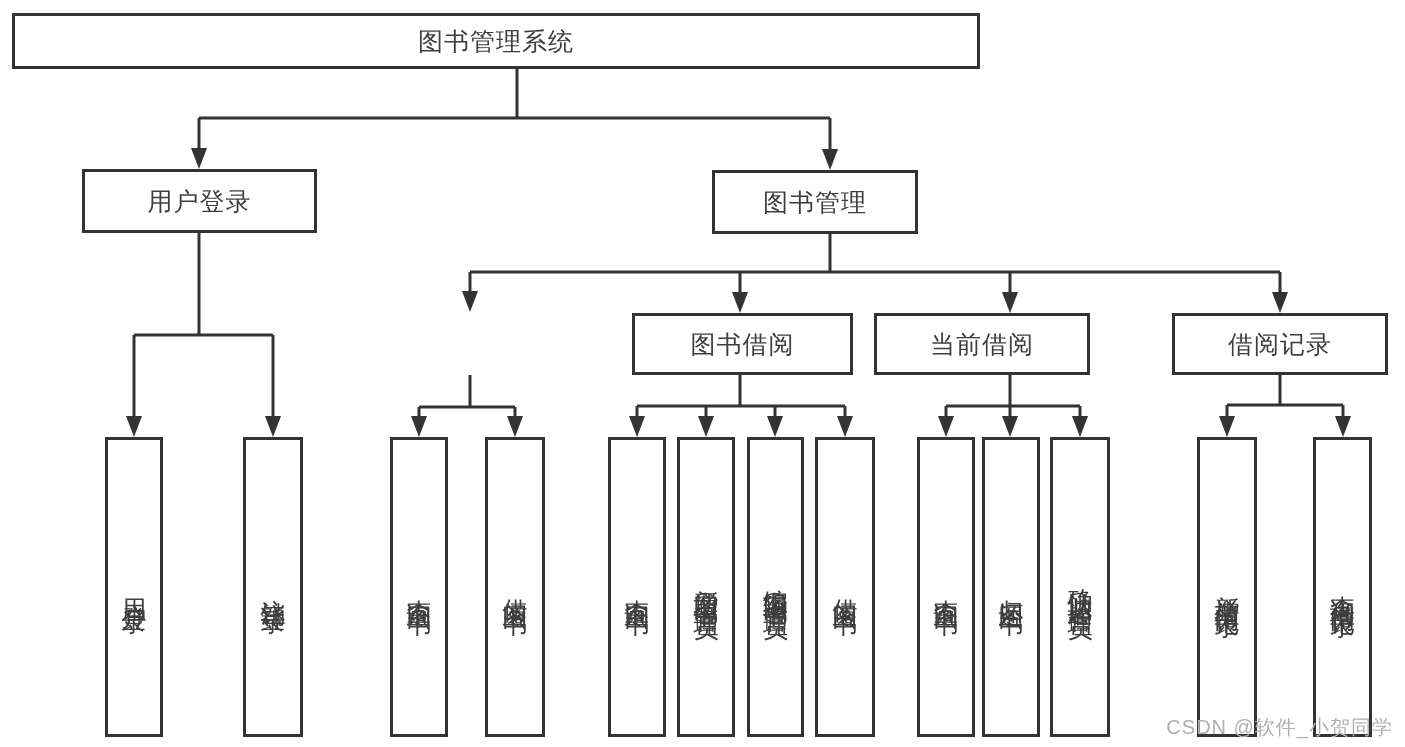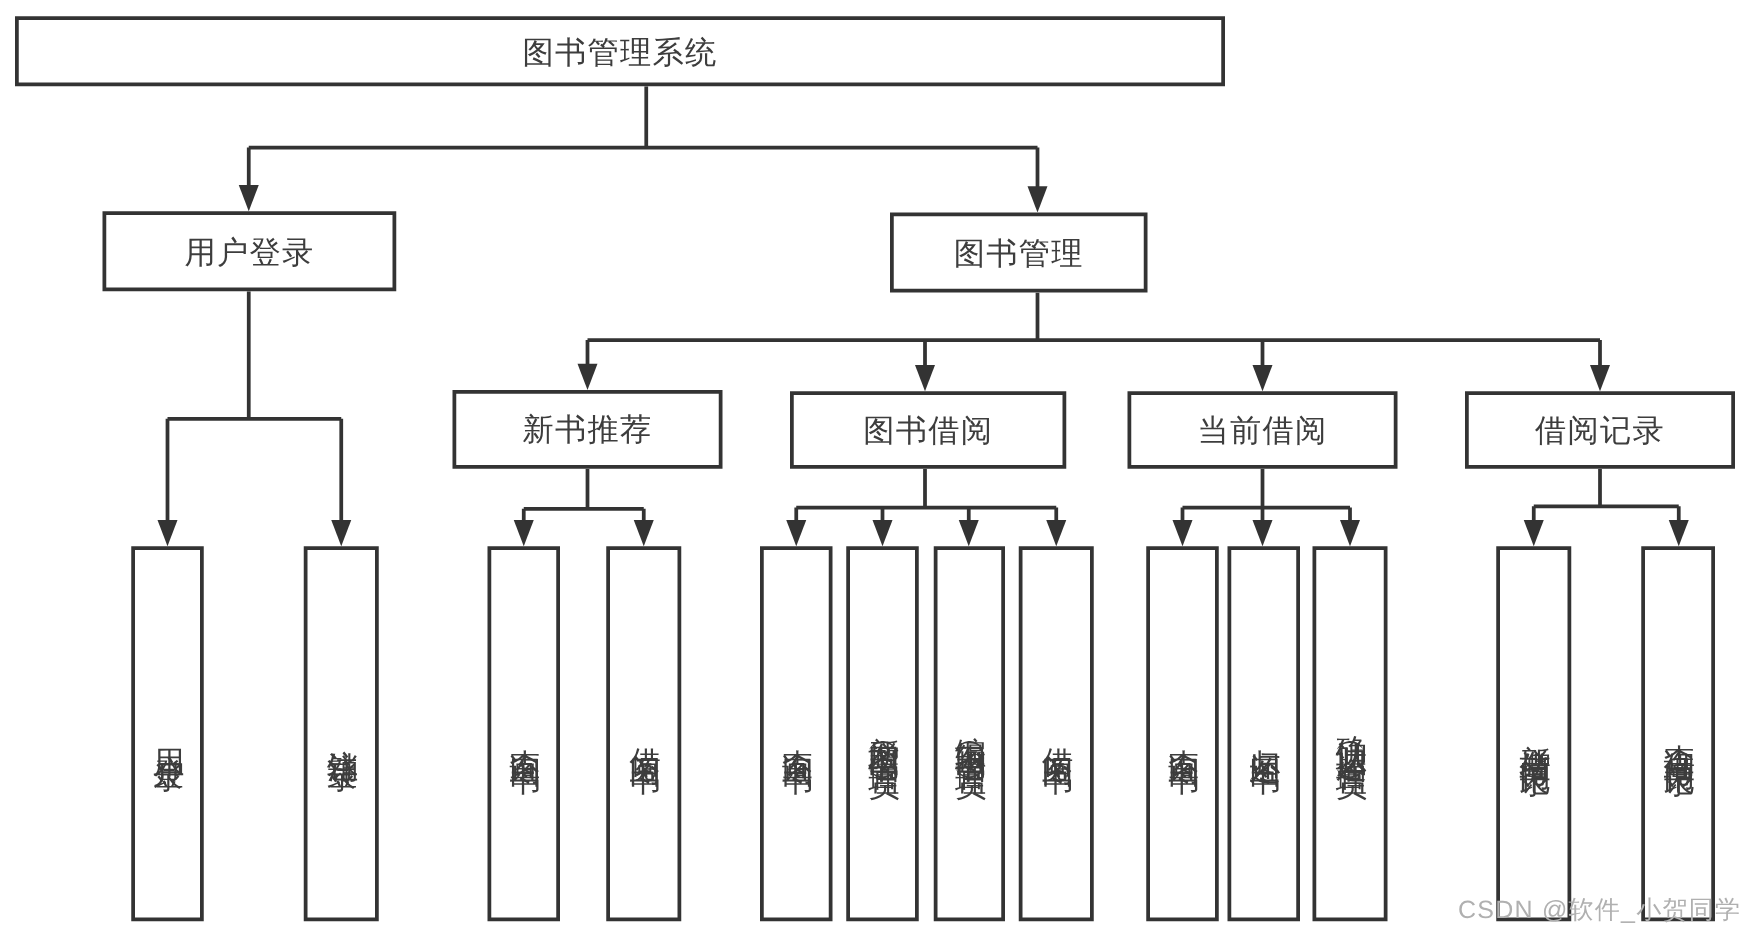--- a/index.html
+++ b/index.html
@@ -93,27 +93,24 @@
     <span class="label">图书管理系统</span>
   </div>
 
   <div class="node h" style="left:82px; top:169px; width:235px; height:64px">
     <span class="label">用户登录</span>
   </div>
   <div class="node h" style="left:712px; top:170px; width:206px; height:64px">
     <span class="label">图书管理</span>
   </div>
 
-  <div class="node h" style="left:362px; top:312px; width:216px; height:63px">
-    <span class="label">新书推荐</span>
-  </div>
   <div class="node h" style="left:632px; top:313px; width:221px; height:62px">
     <span class="label">图书借阅</span>
   </div>
-  <div class="node h" style="left:902px; top:313px; width:216px; height:62px">
+  <div class="node h" style="left:874px; top:313px; width:216px; height:62px">
     <span class="label">当前借阅</span>
   </div>
   <div class="node h" style="left:1172px; top:313px; width:216px; height:62px">
     <span class="label">借阅记录</span>
   </div>
 
   <div class="node v" style="left:105px; top:437px; width:58px; height:300px">
     <span class="label">用户登录</span>
   </div>
   <div class="node v" style="left:243px; top:437px; width:60px; height:300px">

